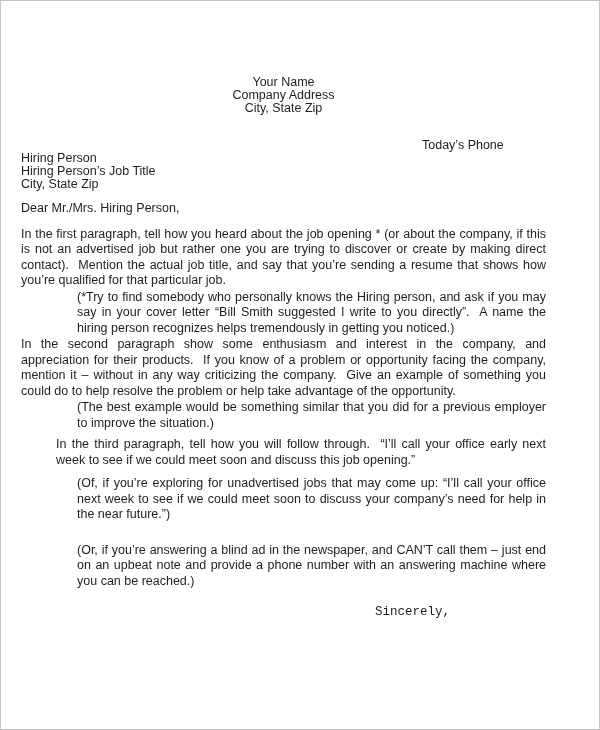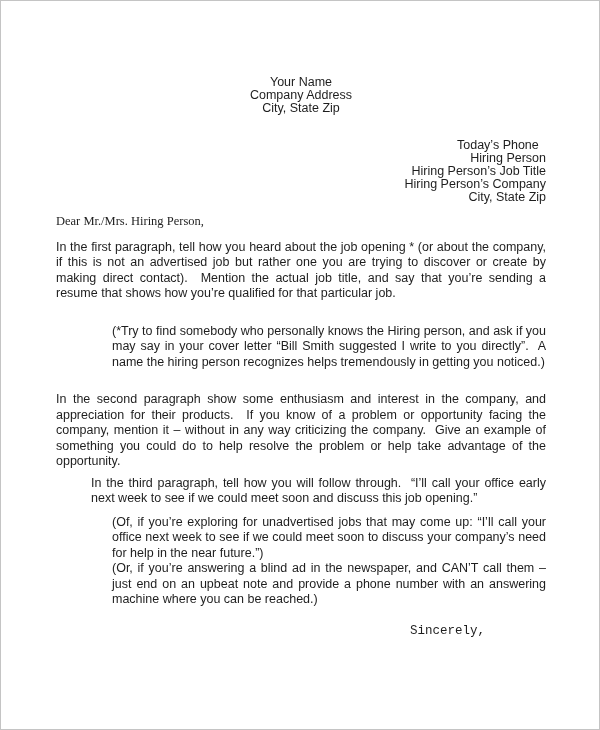--- a/index.html
+++ b/index.html
@@ -7,59 +7,57 @@
     padding: 0;
     background: #ffffff;
   }
   .page {
     position: relative;
     box-sizing: border-box;
     width: 600px;
     height: 730px;
     background: #ffffff;
     border: 1px solid #c4c4c4;
-    padding: 0 53px 0 55px;
+    padding: 0 53px 0 20px;
     font-family: "Liberation Sans", "DejaVu Sans", sans-serif;
     font-size: 12.5px;
     color: #1e1e1e;
     overflow: hidden;
   }
   .sender {
     margin-top: 75px;
     text-align: center;
     line-height: 13px;
   }
   .date-line {
     margin-top: 24px;
     margin-left: 401px;
     line-height: 13px;
     white-space: nowrap;
   }
   .recipient {
     margin-top: 0;
     line-height: 13px;
-    text-align: right;
   }
   .addr-line { line-height: 13px; }
   .salutation {
     margin-top: 10px;
     line-height: 15.5px;
-    font-family: Liberation Serif, serif;
   }
   .para {
     line-height: 15.5px;
     text-align: justify;
     white-space: pre-wrap;
   }
   .para.indented { margin-left: 56px; }
   .mt10 { margin-top: 10px; }
   .mt8  { margin-top: 8px; }
-  .mt7  { margin-top: 0; }
+  .mt7  { margin-top: 20px; }
   .mt6  { margin-top: 6px; margin-left: 35px; }
-  .mt5  { margin-top: 22px; }
+  .mt5  { margin-top: 1px; }
   .closing {
     margin-top: 17px;
     margin-left: 354px;
     line-height: 13px;
     white-space: nowrap;
     font-family: Liberation Mono, monospace;
   }
 </style>
 </head>
 <body>
@@ -70,32 +68,32 @@
     <div class="addr-line">Your Name</div>
     <div class="addr-line">Company Address</div>
     <div class="addr-line">City, State Zip</div>
   </div>
 
   <div class="date-line">Today’s Phone</div>
 
   <div class="recipient">
     <div class="addr-line">Hiring Person</div>
     <div class="addr-line">Hiring Person’s Job Title</div>
-    <div class="addr-line">Hiring Person’s Company</div>
     <div class="addr-line">City, State Zip</div>
   </div>
 
   <div class="salutation">Dear Mr./Mrs. Hiring Person,</div>
 
   <div class="para mt10">In the first paragraph, tell how you heard about the job opening * (or about the company, if this is not an advertised job but rather one you are trying to discover or create by making direct contact).  Mention the actual job title, and say that you’re sending a resume that shows how you’re qualified for that particular job.</div>
 
   <div class="para indented mt5">(*Try to find somebody who personally knows the Hiring person, and ask if you may say in your cover letter “Bill Smith suggested I write to you directly”.  A name the hiring person recognizes helps tremendously in getting you noticed.)</div>
 
   <div class="para mt5">In the second paragraph show some enthusiasm and interest in the company, and appreciation for their products.  If you know of a problem or opportunity facing the company, mention it – without in any way criticizing the company.  Give an example of something you could do to help resolve the problem or help take advantage of the opportunity.</div>
 
+  <div class="para indented mt5">(The best example would be something similar that you did for a previous employer to improve the situation.)</div>
 
   <div class="para mt6">In the third paragraph, tell how you will follow through.  “I’ll call your office early next week to see if we could meet soon and discuss this job opening.”</div>
 
   <div class="para indented mt8">(Of, if you’re exploring for unadvertised jobs that may come up: “I’ll call your office next week to see if we could meet soon to discuss your company’s need for help in the near future.”)</div>
 
   <div class="para indented mt7">(Or, if you’re answering a blind ad in the newspaper, and CAN’T call them – just end on an upbeat note and provide a phone number with an answering machine where you can be reached.)</div>
 
   <div class="closing">Sincerely,</div>
 
 </div>

